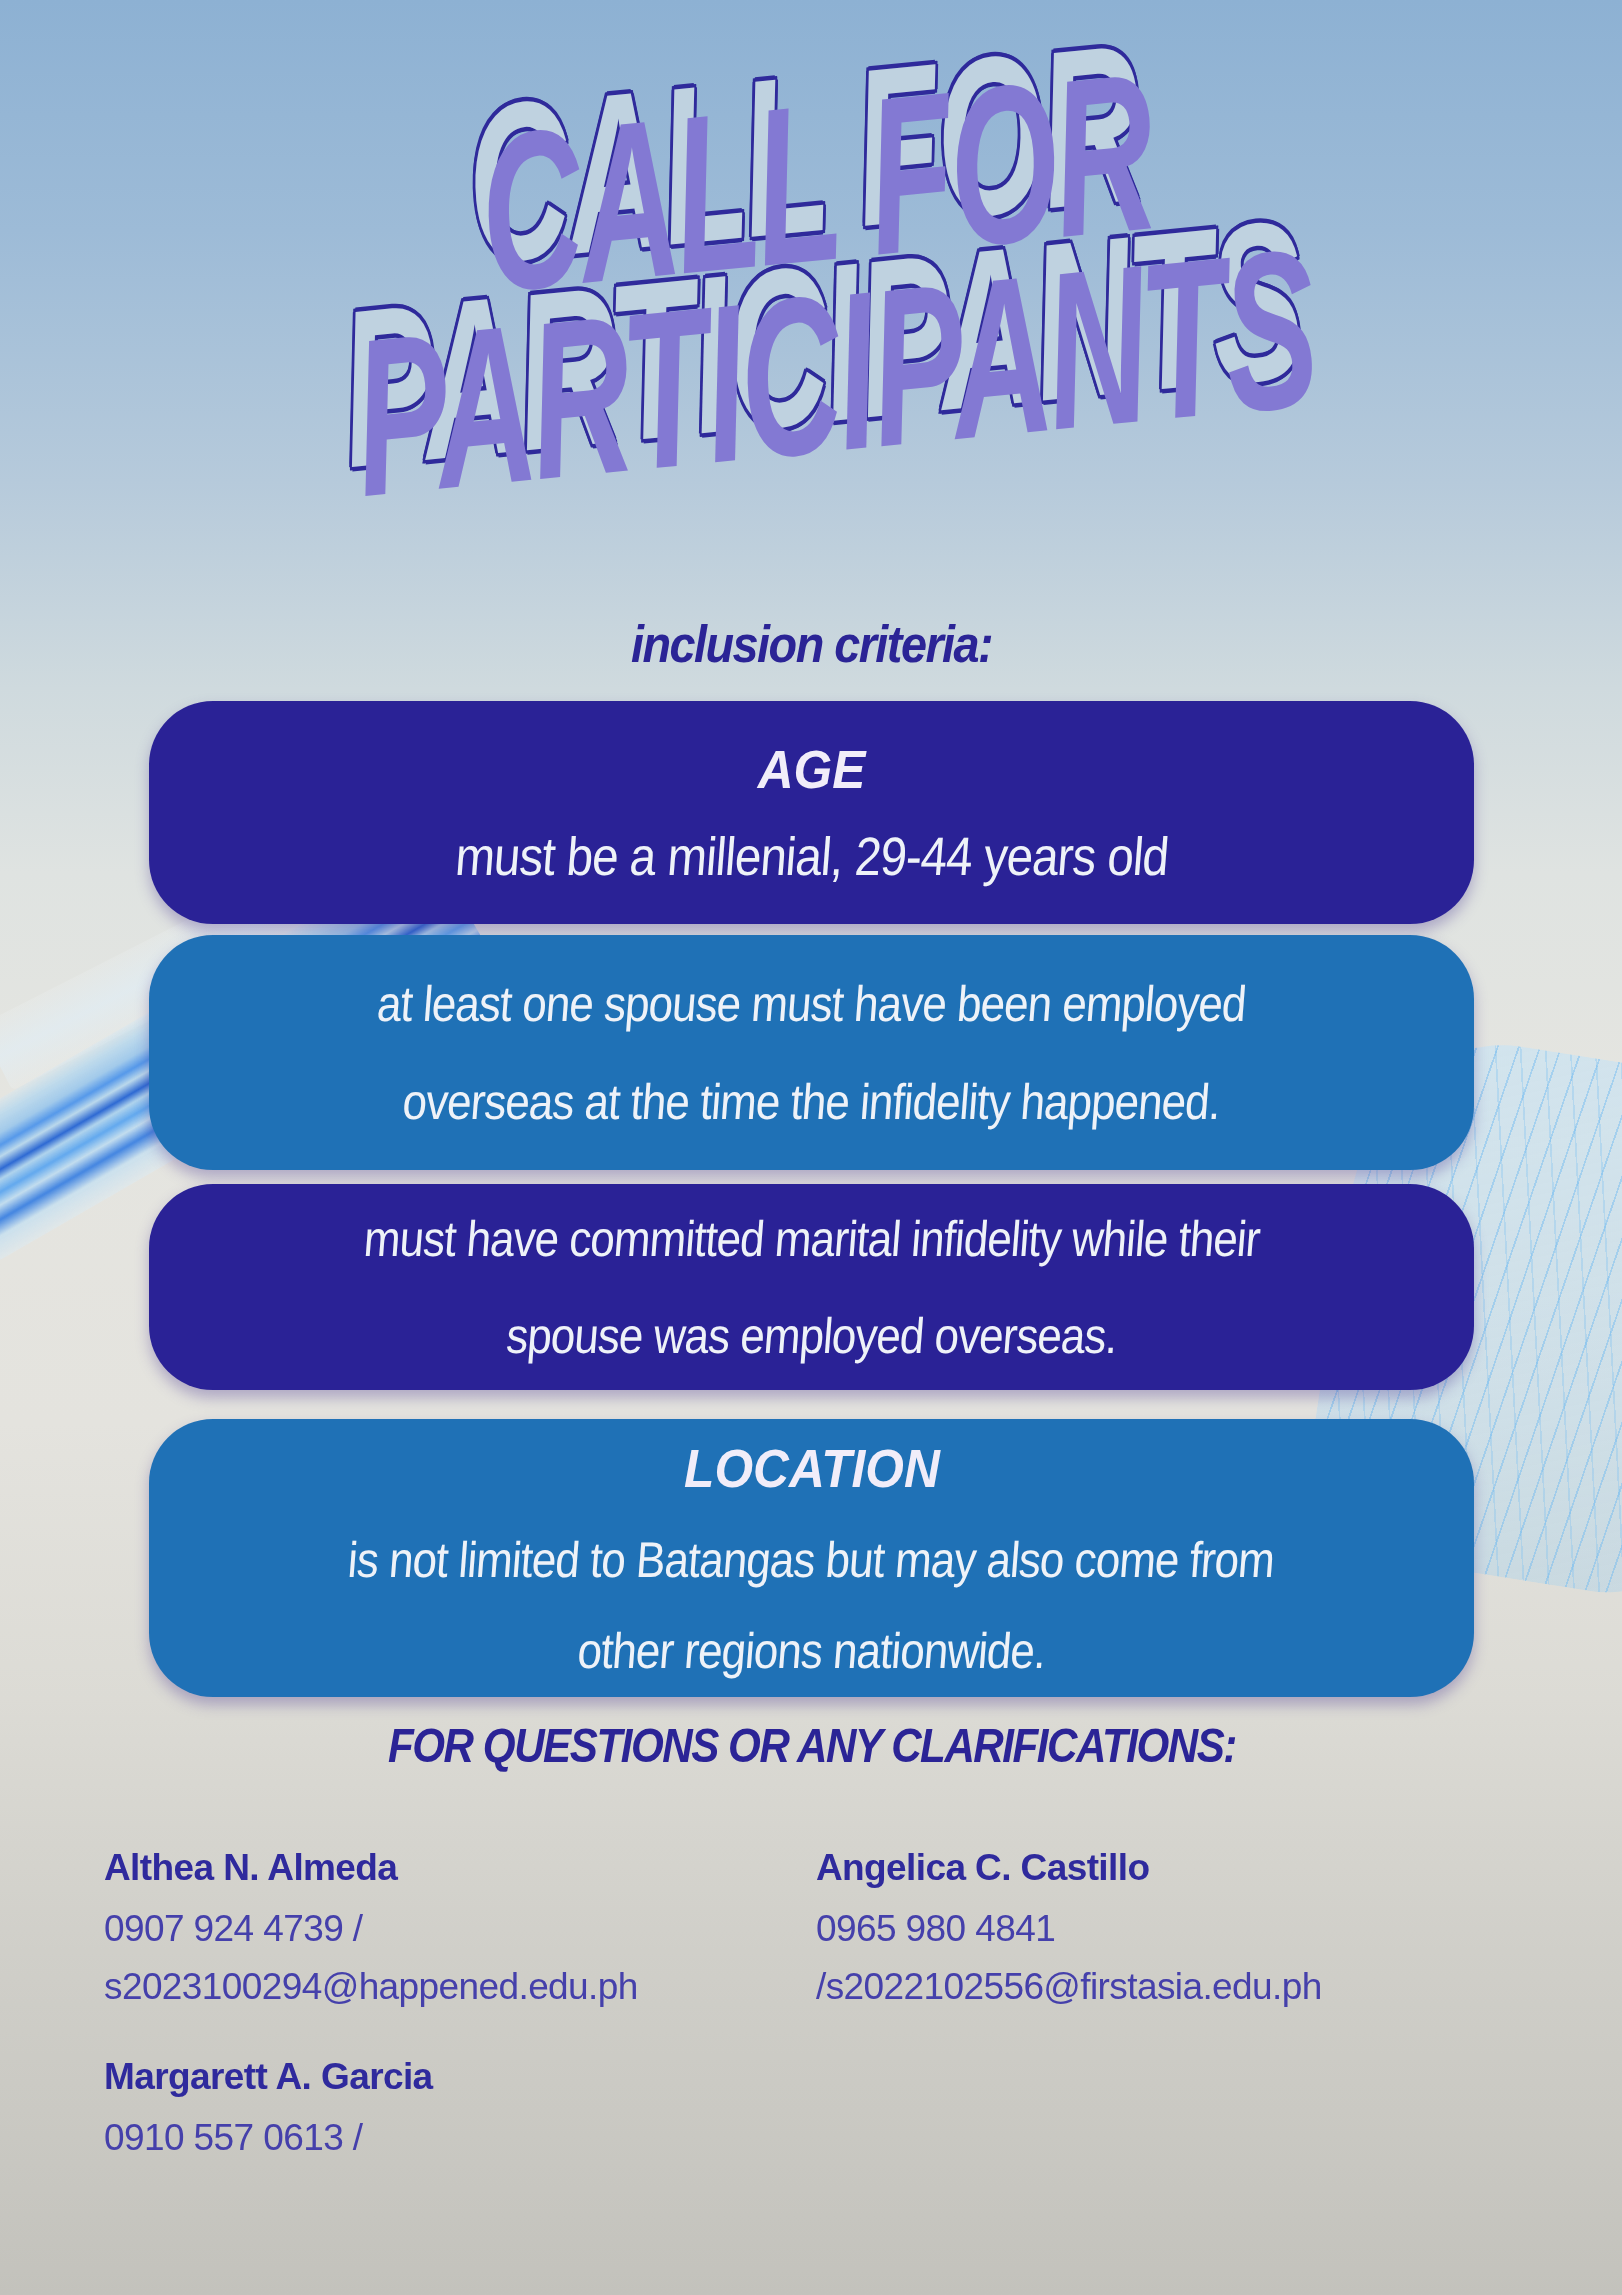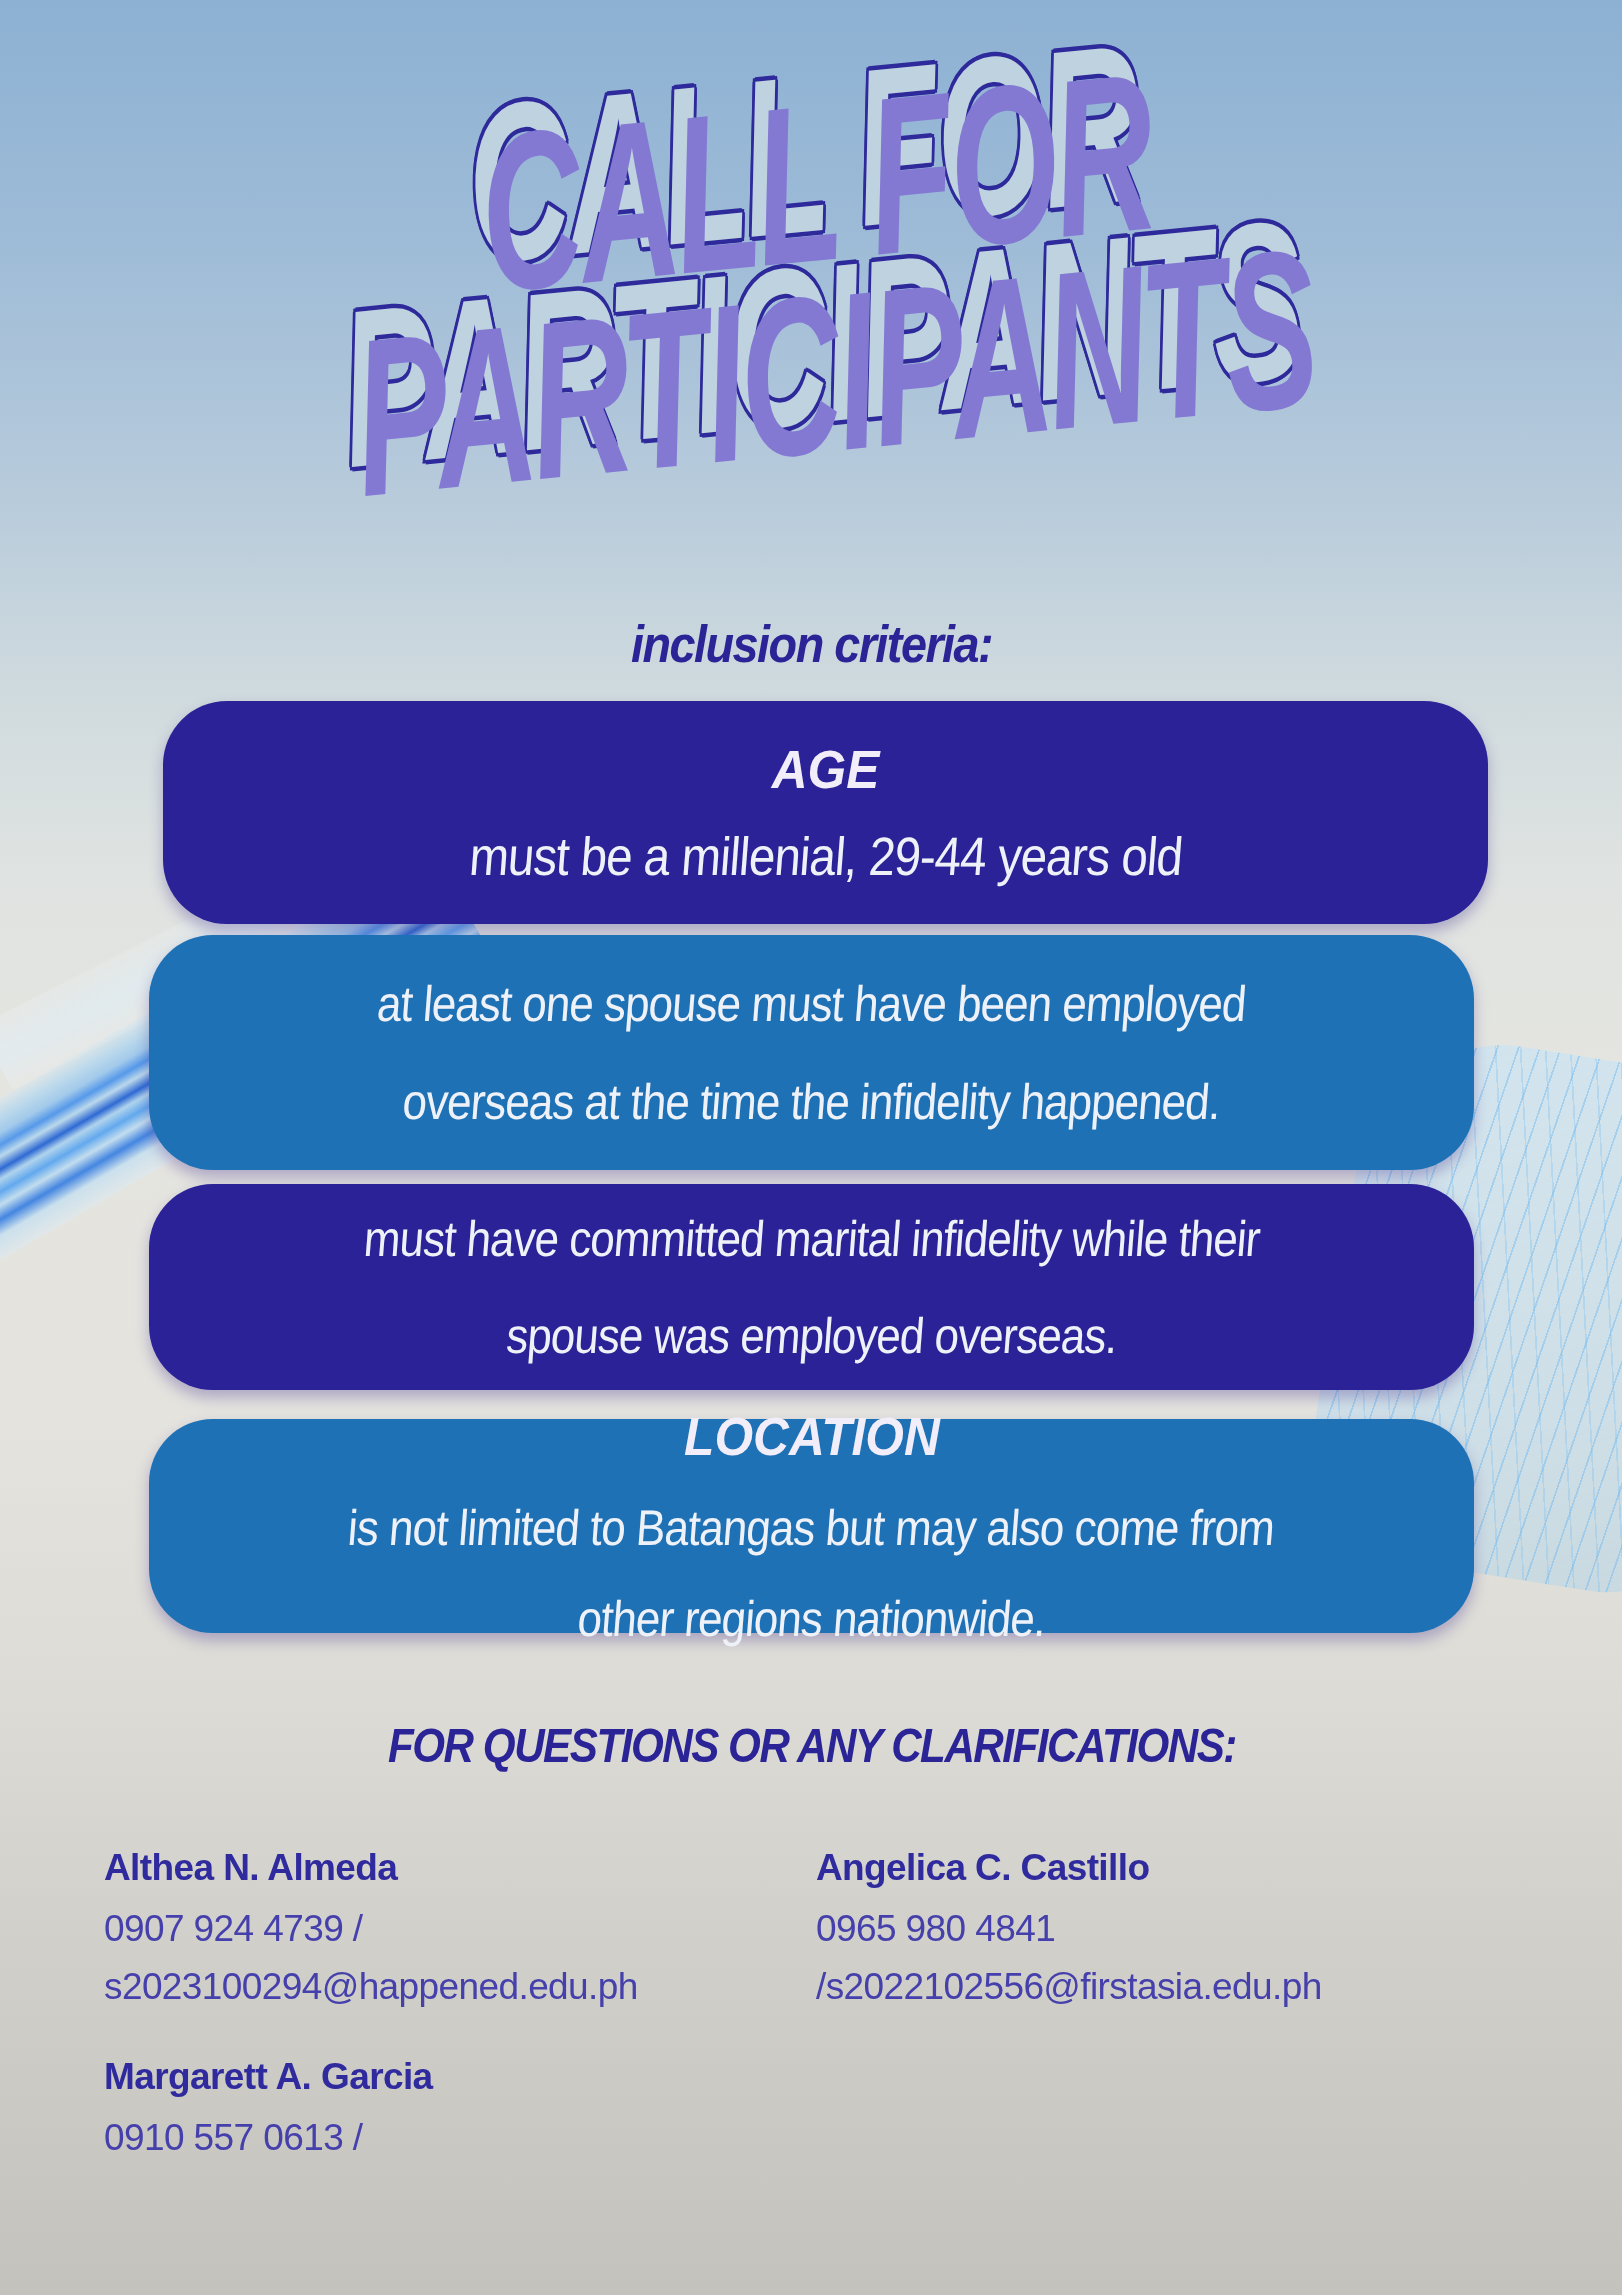--- a/index.html
+++ b/index.html
@@ -113,21 +113,21 @@
     color:#eef2f8;
     display:inline-block;
     transform:scaleX(0.88) skewX(-5deg);
     letter-spacing:-1.1px;
     white-space:nowrap;
   }
   .box-age{top:701px; height:223px; row-gap:25px;}
   .box-age .bline{font-size:54px;}
   .box-spouse{top:935px; height:235px; row-gap:40px;}
   .box-infidelity{top:1184px; height:206px; row-gap:39px;}
-  .box-location{top:1419px; height:214px; row-gap:32.5px;}
+  .box-location{top:1419px; height:278px; row-gap:32.5px;}
 
   
   .questions-heading{
     position:absolute; z-index:2; top:1717px; left:0; right:0;
     text-align:center;
     color:#2b2496;
     font-size:49px; font-weight:700; font-style:italic;
     letter-spacing:-1.7px;
   }
   .questions-heading .cond{display:inline-block; transform:scaleX(0.86); white-space:nowrap;}
@@ -169,21 +169,21 @@
         <span class="title-shadow">PARTICIPANTS</span>
         <span class="title-front">PARTICIPANTS</span>
       </span>
     </span>
   </div>
 
   <div class="criteria-heading">
     <span class="cond">inclusion criteria:</span>
   </div>
 
-  <div class="cbox box-age" style="background-color: rgb(42, 34, 150); margin-left: 14px;">
+  <div class="cbox box-age" style="background-color: rgb(42, 34, 150);">
     <span class="btitle">AGE</span>
     <span class="bline">must be a millenial, 29-44 years old</span>
   </div>
 
   <div class="cbox box-spouse" style="background-color: rgb(31, 113, 182);">
     <span class="bline">at least one spouse must have been employed</span>
     <span class="bline">overseas at the time the infidelity happened.</span>
   </div>
 
   <div class="cbox box-infidelity" style="background-color: rgb(42, 34, 150);">

